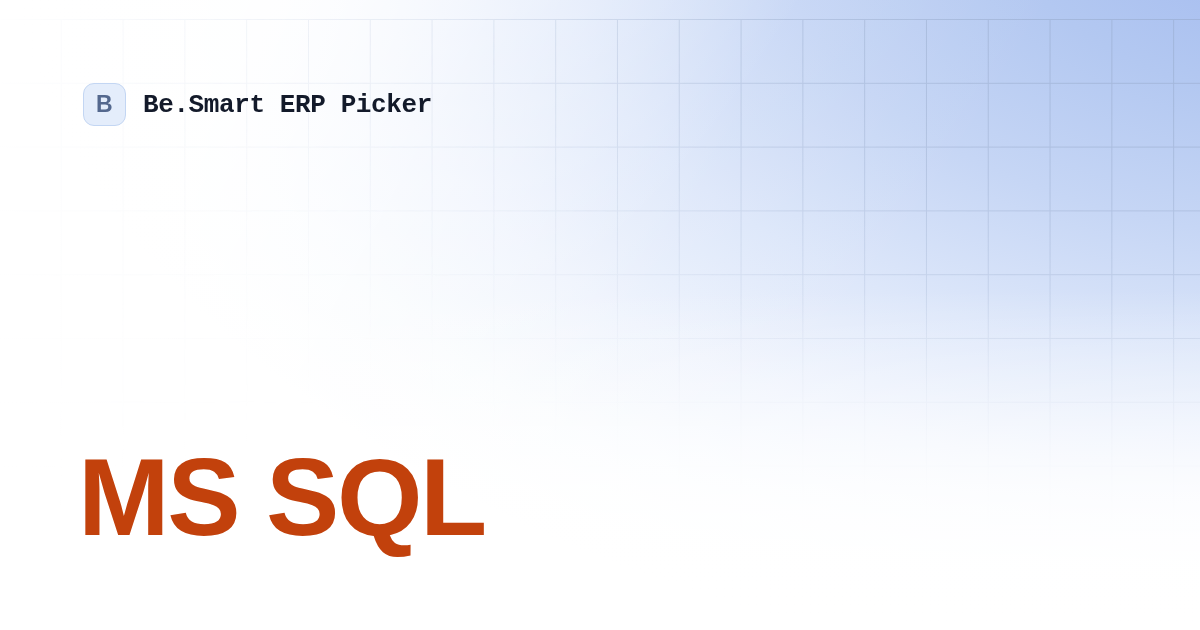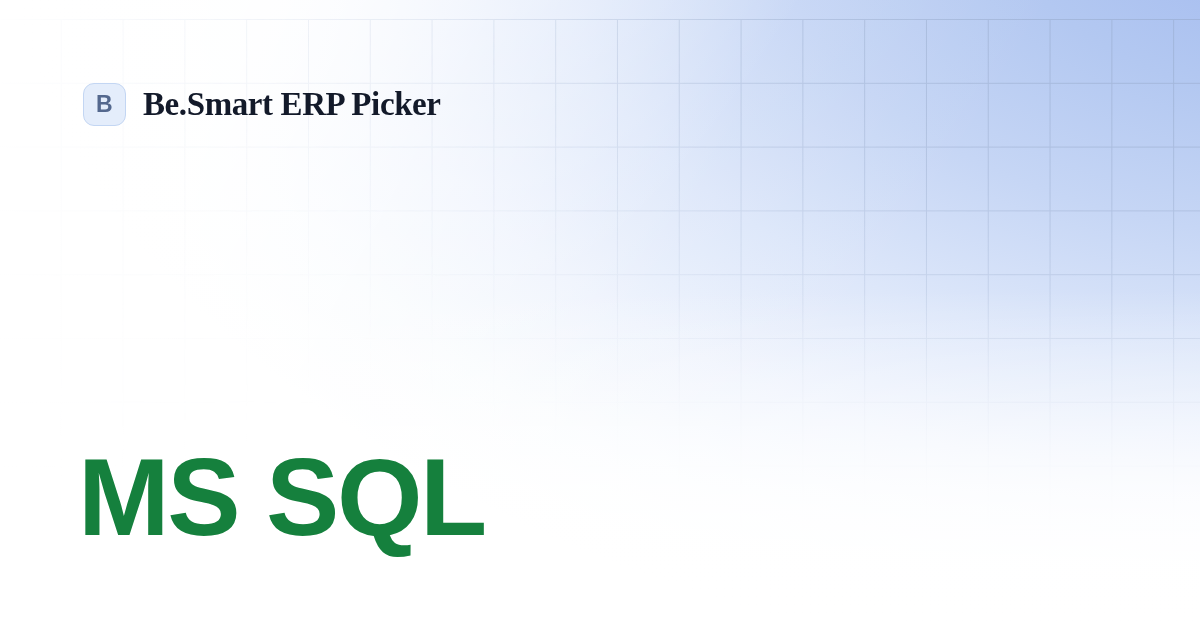--- a/index.html
+++ b/index.html
@@ -179,39 +179,39 @@
   .brand-badge-letter {
     font-family: "Liberation Sans", sans-serif;
     font-size: 23px;
     font-weight: bold;
     line-height: 1;
     color: #54688e;
     letter-spacing: 0.2px;
   }
 
   .brand-title {
-    font-family: Liberation Serif, serif;
-    font-size: 33px;
+    font-family: Liberation Mono, monospace;
+    font-size: 26px;
     font-weight: bold;
     line-height: 1;
     color: #131a2a;
     letter-spacing: -0.4px;
     white-space: nowrap;
   }
 
   
   .headline {
     position: absolute;
     left: 78px;
     top: 442px;
     font-family: "Liberation Sans", sans-serif;
     font-size: 110px;
     font-weight: bold;
     line-height: 1;
-    color: #15803d;
+    color: #c2410c;
     letter-spacing: -2.5px;
     white-space: nowrap;
   }
 </style>
 </head>
 <body>
 
 <div id="og-card">
 
   <div class="bg-base"></div>

